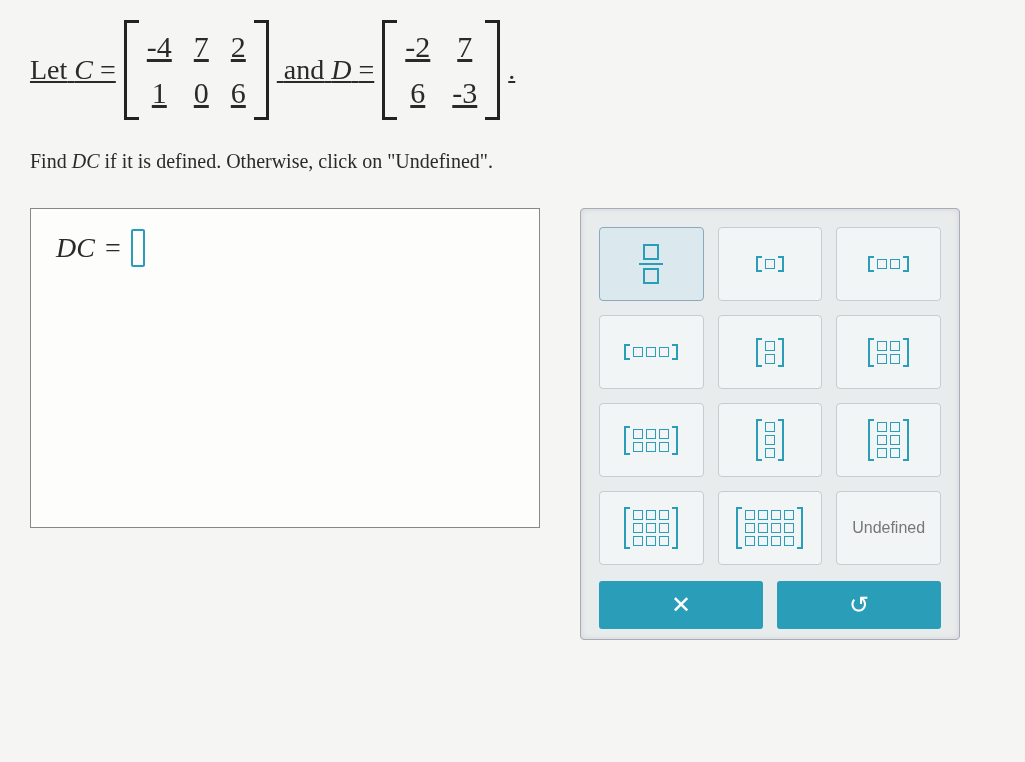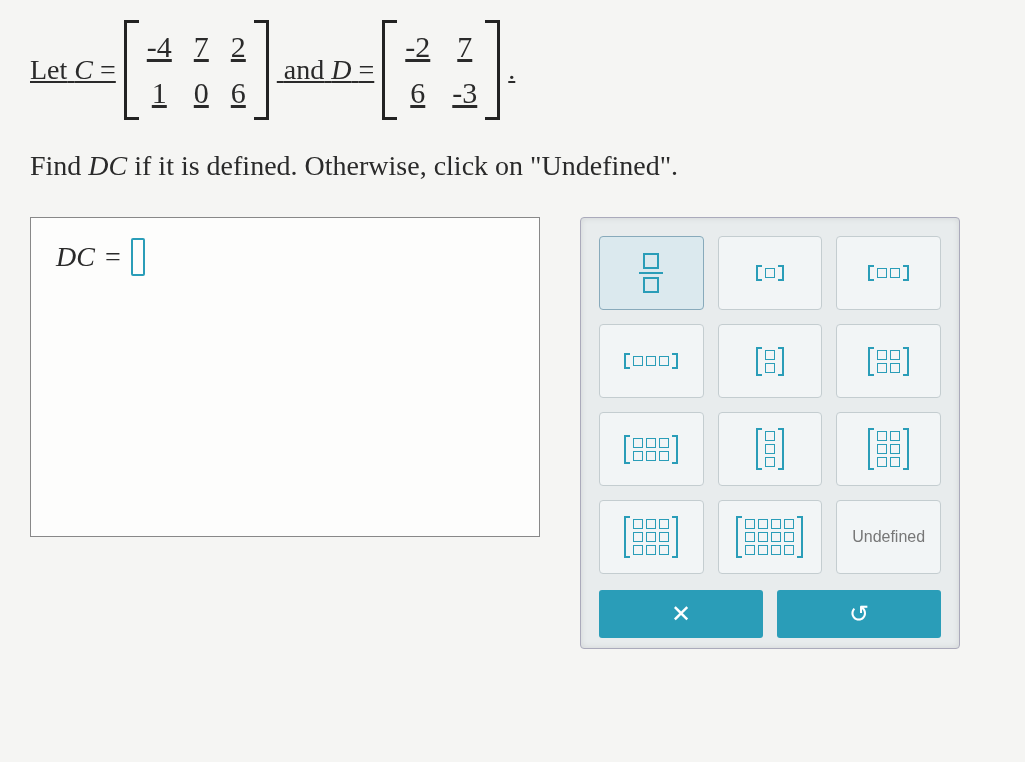--- a/index.html
+++ b/index.html
@@ -34,21 +34,21 @@
   .bracket-left { border-left: 3px solid #222; }
   .bracket-right { border-right: 3px solid #222; }
   .matrix-body {
     display: grid;
     gap: 12px 22px;
     padding: 10px 8px;
     font-size: 30px;
     text-align: center;
   }
   .instruction {
-    font-size: 28px;
+    font-size: 20px;
     margin: 25px 0 35px 0;
   }
   .work-row {
     display: flex;
     gap: 40px;
     align-items: flex-start;
   }
   .answer-box {
     border: 1px solid #888;
     width: 510px;

